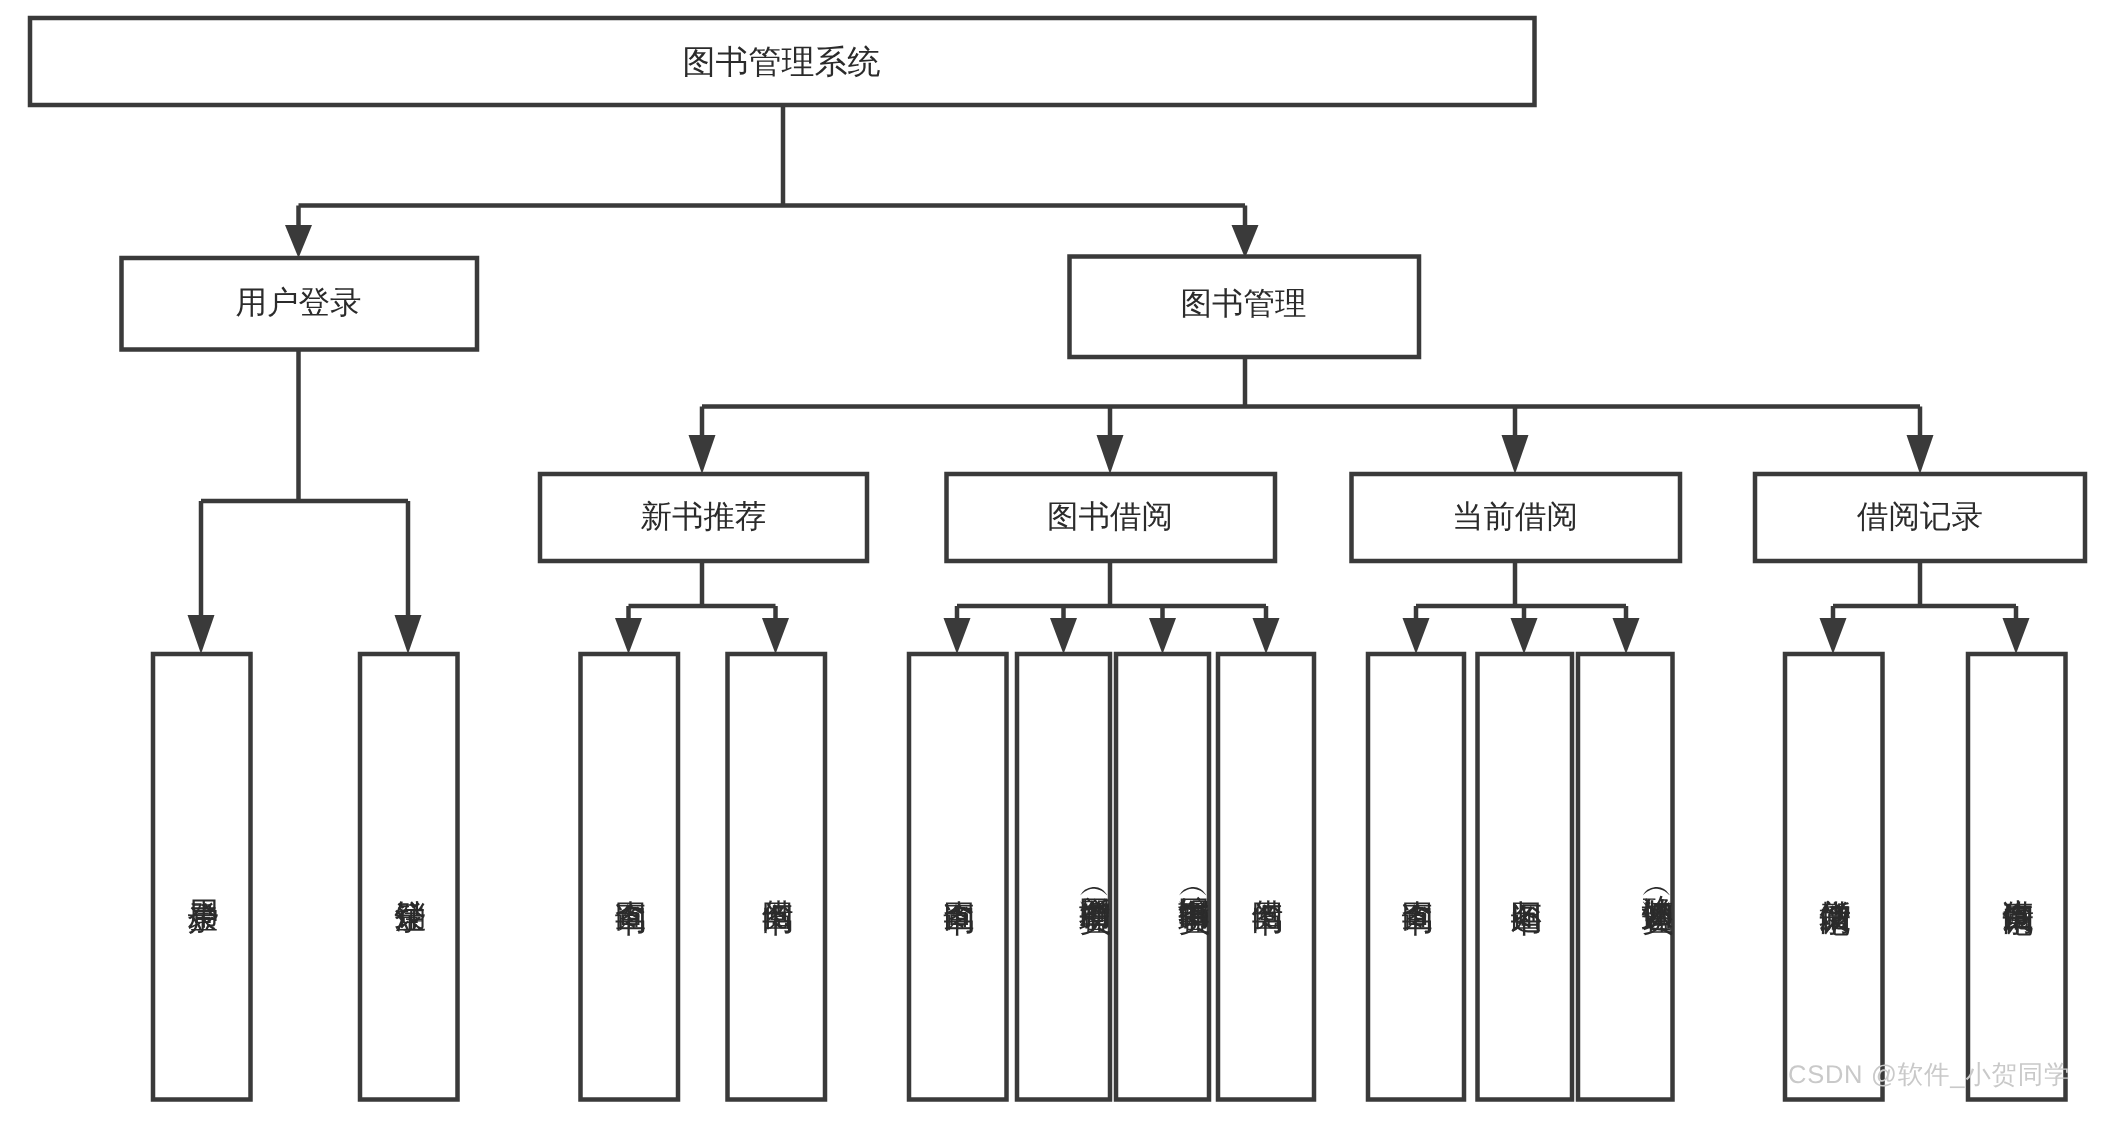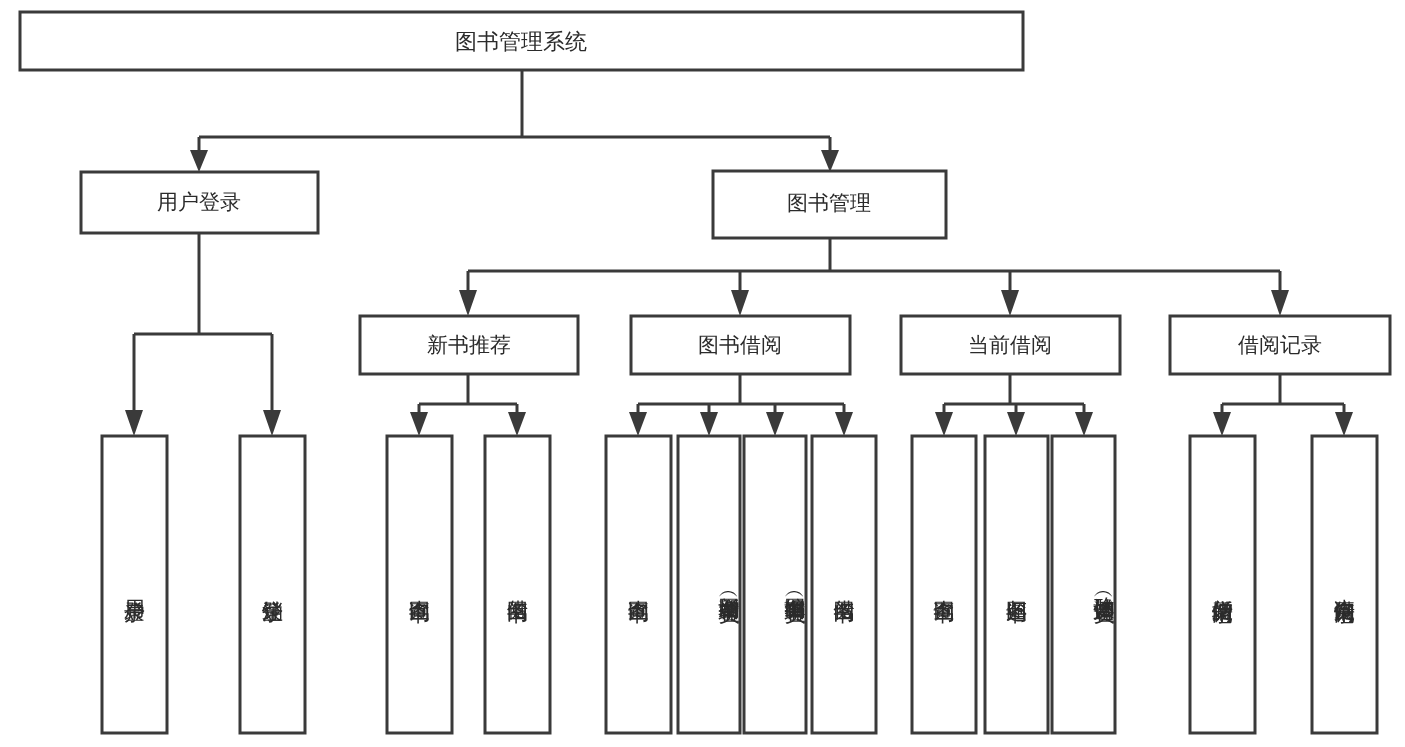--- a/index.html
+++ b/index.html
@@ -223,14 +223,15 @@
   <div class="leaf-label" style="left:606px;  top:436px; width:65px; height:297px;">查询图书</div>
   <div class="leaf-label" style="left:678px;  top:441px; width:62px; height:287px; align-items:flex-start;">新增图书（管理员）</div>
   <div class="leaf-label" style="left:744px;  top:441px; width:62px; height:287px; align-items:flex-start;">编辑图书（管理员）</div>
   <div class="leaf-label" style="left:812px;  top:436px; width:64px; height:297px;">借阅图书</div>
   <div class="leaf-label" style="left:912px;  top:436px; width:64px; height:297px;">查询图书</div>
   <div class="leaf-label" style="left:985px;  top:436px; width:63px; height:297px;">归还图书</div>
   <div class="leaf-label" style="left:1052px; top:441px; width:63px; height:287px; align-items:flex-start;">确认归还（管理员）</div>
   <div class="leaf-label" style="left:1190px; top:436px; width:65px; height:297px;">新增借阅记录</div>
   <div class="leaf-label" style="left:1312px; top:436px; width:65px; height:297px;">查询借阅记录</div>
 
+  <div class="watermark" style="left:1192px; top:705px;">CSDN @软件_小贺同学</div>
 
 </div>
 
 </body></html>

